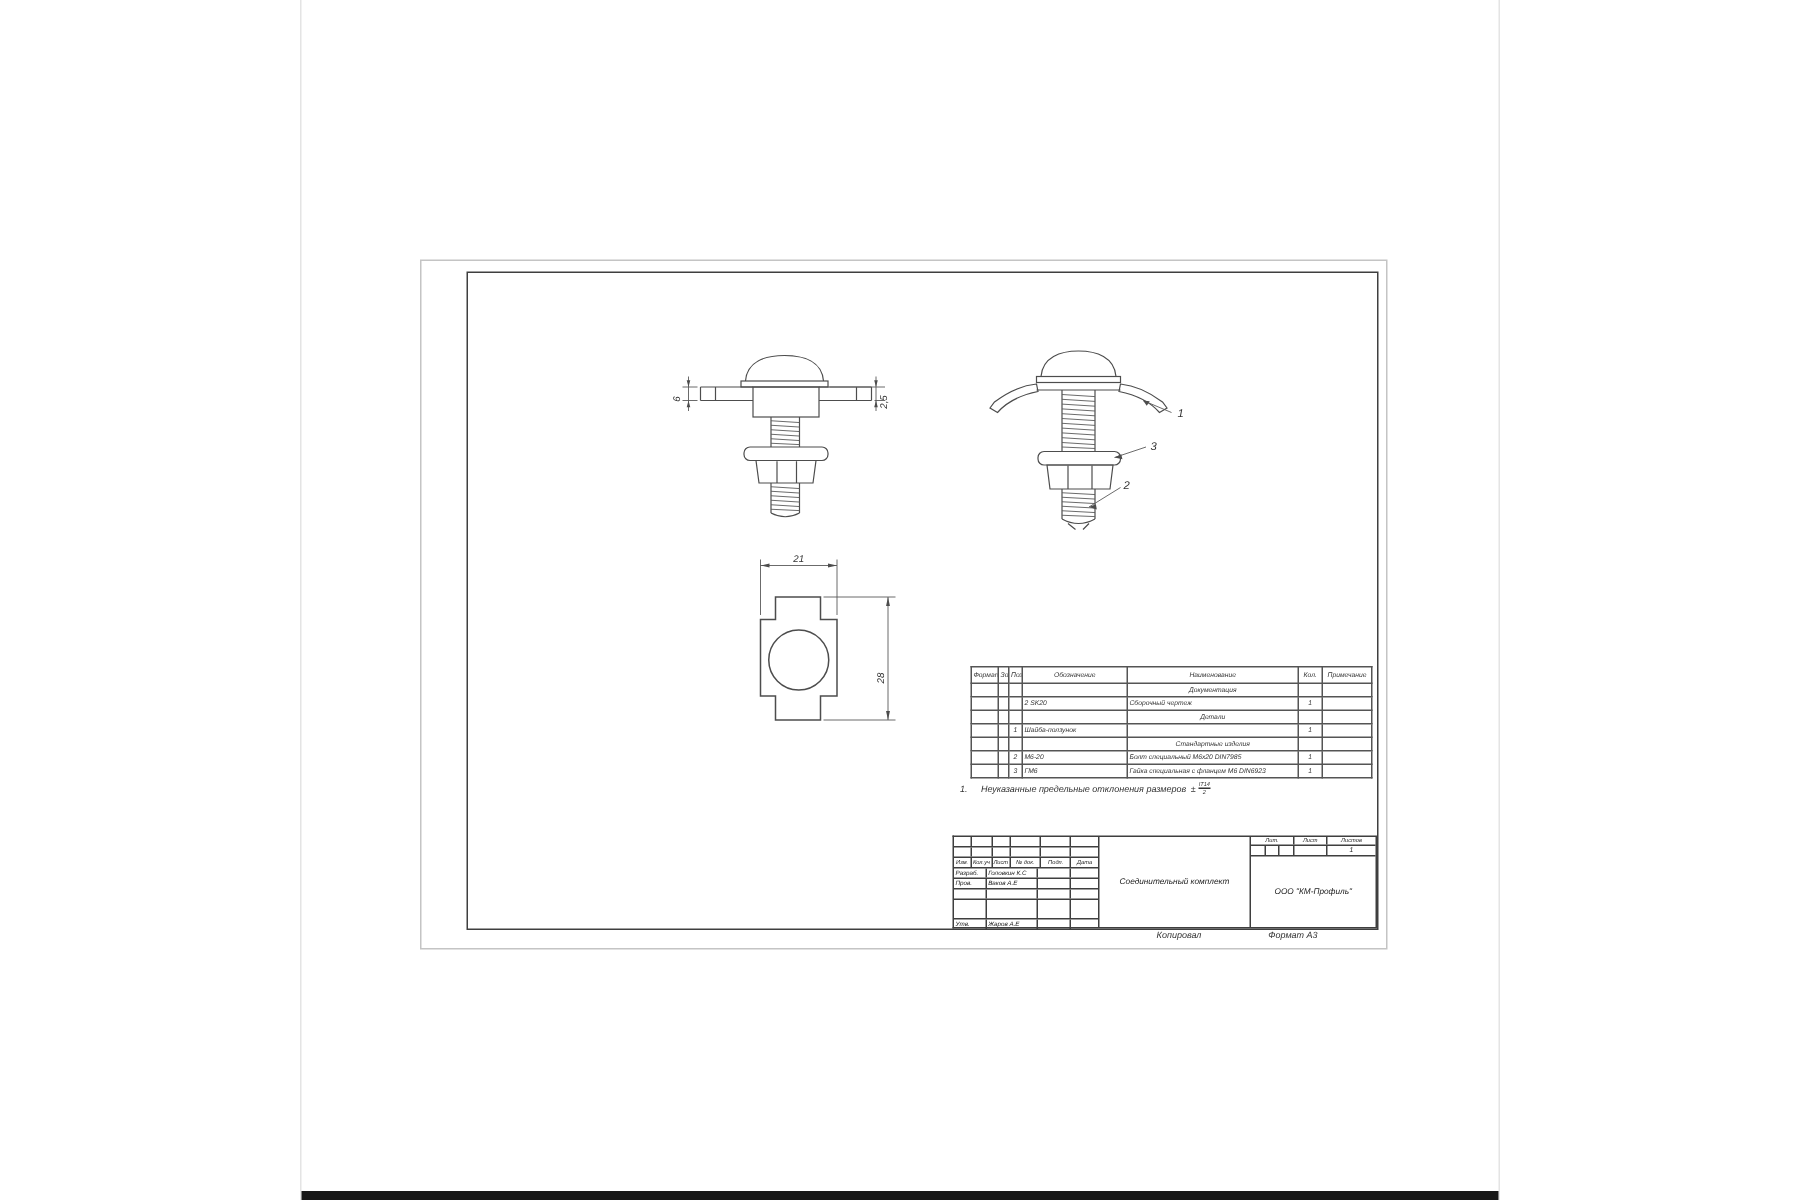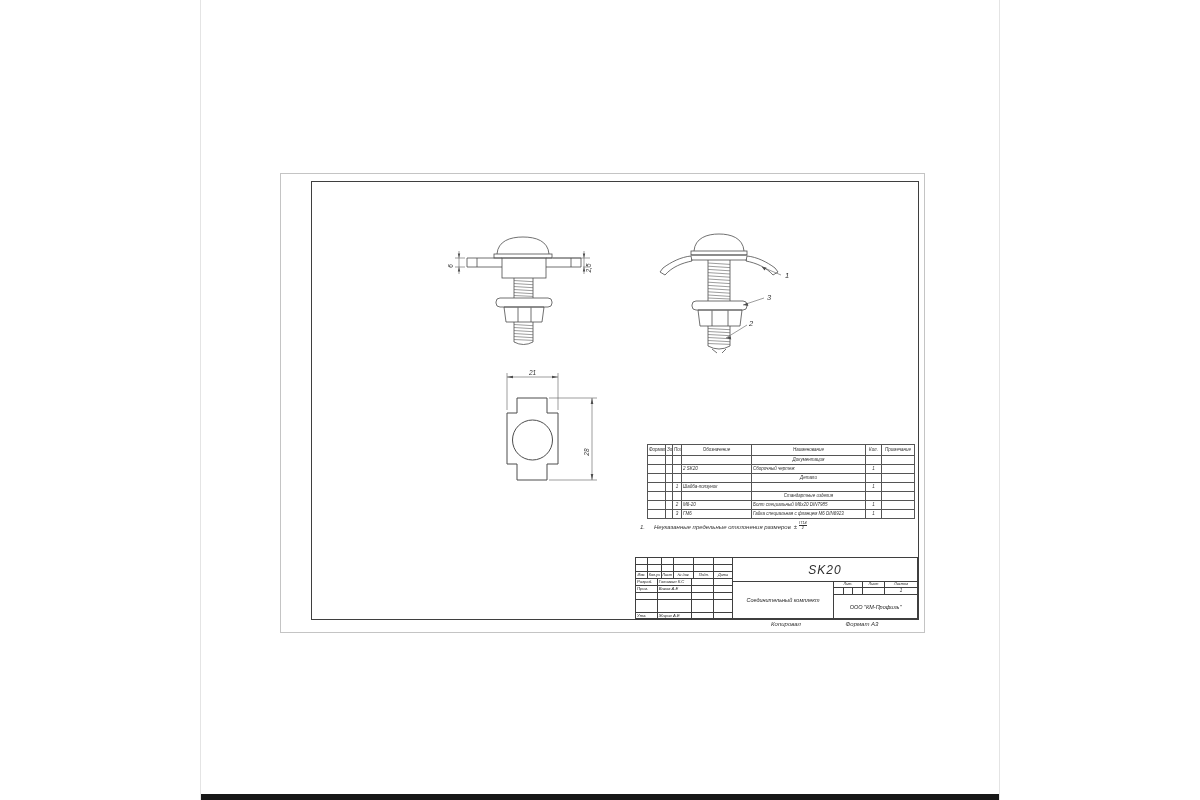--- a/index.html
+++ b/index.html
@@ -288,21 +288,20 @@
           </div>
           <div class="tbr">
             <div class="tbc lbl" style="width:22px">Утв.</div>
             <div class="tbc lbl" style="width:35px">Жаров А.Е</div>
             <div class="tbc" style="width:22px"></div>
               <div class="tbc" style="width:18px"></div>
           </div>
         </div>
 
         <div class="tb-right">
-          <div class="tb-desig">SK20</div>
           <div class="tb-bottom">
             <div class="tb-name">Соединительный комплект</div>
             <div class="tb-meta">
               <div class="tb-lith">
                 <div style="width:29px">Лит.</div>
                 <div style="width:22px">Лист</div>
                 <div style="width:32px">Листов</div>
               </div>
               <div class="tb-litv">
                 <div style="width:10px"></div>

